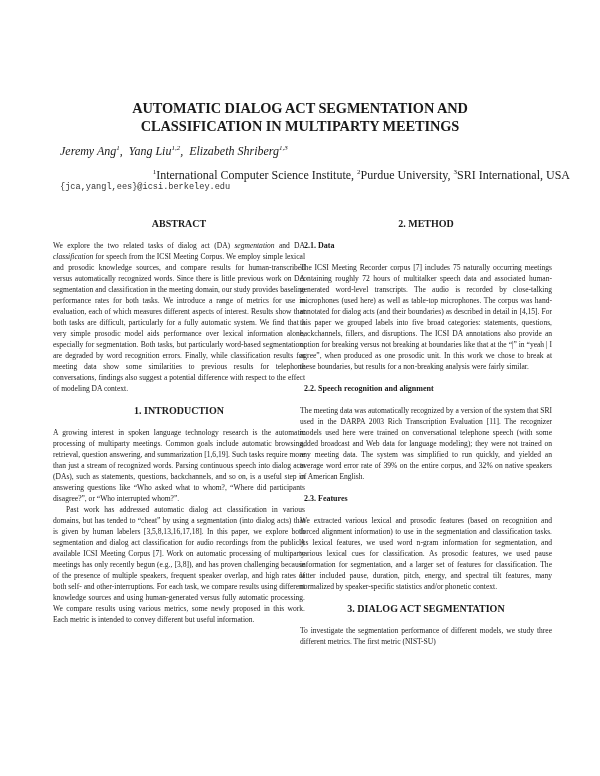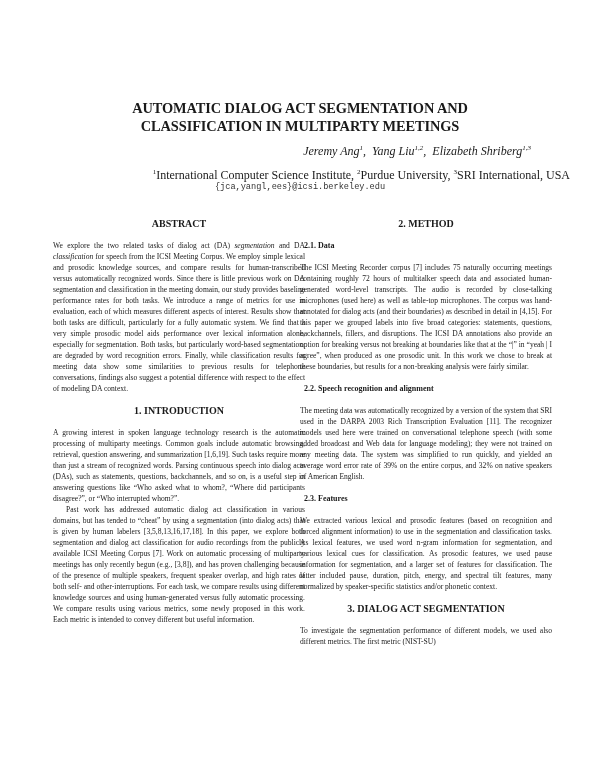--- a/index.html
+++ b/index.html
@@ -1,25 +1,25 @@
 <!DOCTYPE html>
 <html><head>
   <meta charset="utf-8">
   <style>
     html, body { margin: 0; padding: 0; background: #ffffff; }
     body { width: 600px; height: 776px; position: relative; overflow: hidden; color: #1a1a1a;
       font-family: "Liberation Serif", "DejaVu Serif", serif; }
     .page { position: absolute; left: 0; top: 0; width: 600px; height: 776px; background: #fff; }
     .title { position: absolute; left: 60px; width: 480px; top: 99px; text-align: center;
       font-weight: bold; font-size: 14.4px; line-height: 18px; letter-spacing: -0.1px; }
-    .authors { position: absolute; left: 51px; width: 480px; top: 144px; text-align: right;
+    .authors { position: absolute; left: 60px; width: 480px; top: 144px; text-align: left;
       font-style: italic; font-size: 12px; line-height: 14px; }
     .affil { position: absolute; left: 30px; width: 540px; top: 168px; text-align: right;
       font-size: 12px; line-height: 14px; }
-    .email { position: absolute; left: 60px; width: 480px; top: 182px; text-align: center;
+    .email { position: absolute; left: 60px; width: 480px; top: 182px; 
       font-family: "Liberation Mono", "DejaVu Sans Mono", monospace; font-size: 8.6px; line-height: 10px; color: #333; }
     sup { font-size: 7px; vertical-align: 5px; line-height: 0; }
     .col { position: absolute; top: 218px; width: 252px; font-size: 7.55px; line-height: 11px; }
     .col.left { left: 53px; }
     .col.right { left: 300px; }
     .sec-head { text-align: center; font-weight: bold; font-size: 10px; margin: 0 0 11px 0; height: 11px; }
     .sub-head { font-weight: bold; font-size: 8px; margin: 0 0 11px 4px; height: 11px; }
     p { margin: 0; text-align: justify; }
     p.gap { margin-bottom: 11px; }
     p.indent { text-indent: 13px; }
@@ -57,16 +57,16 @@
 
   <div class="col right">
     <div class="sec-head">2. METHOD</div>
     <div class="sub-head">2.1. Data</div>
     <p class="gap">The ICSI Meeting Recorder corpus [7] includes 75 naturally occurring meetings containing roughly 72 hours of multitalker speech data and associated human-generated word-level transcripts. The audio is recorded by close-talking microphones (used here) as well as table-top microphones. The corpus was hand-annotated for dialog acts (and their boundaries) as described in detail in [4,15]. For this paper we grouped labels into five broad categories: statements, questions, backchannels, fillers, and disruptions. The ICSI DA annotations also provide an option for breaking versus not breaking at boundaries like that at the “|” in “yeah | I agree”, when produced as one prosodic unit. In this work we chose to break at these boundaries, but results for a non-breaking analysis were fairly similar.</p>
     <div class="sub-head">2.2. Speech recognition and alignment</div>
     <p class="gap">The meeting data was automatically recognized by a version of the system that SRI used in the DARPA 2003 Rich Transcription Evaluation [11]. The recognizer models used here were trained on conversational telephone speech (with some added broadcast and Web data for language modeling); they were not trained on any meeting data. The system was simplified to run quickly, and yielded an average word error rate of 39% on the entire corpus, and 32% on native speakers of American English.</p>
     <div class="sub-head">2.3. Features</div>
     <p class="gap">We extracted various lexical and prosodic features (based on recognition and forced alignment information) to use in the segmentation and classification tasks. As lexical features, we used word n-gram information for segmentation, and various lexical cues for classification. As prosodic features, we used pause information for segmentation, and a larger set of features for classification. The latter included pause, duration, pitch, energy, and spectral tilt features, many normalized by speaker-specific statistics and/or phonetic context.</p>
     <div class="sec-head">3. DIALOG ACT SEGMENTATION</div>
-    <p>To investigate the segmentation performance of different models, we used also different metrics. The first metric (NIST-SU)</p>
+    <p>To investigate the segmentation performance of different models, we study three different metrics. The first metric (NIST-SU)</p>
   </div>
 
 </div>
 
 </body></html>

